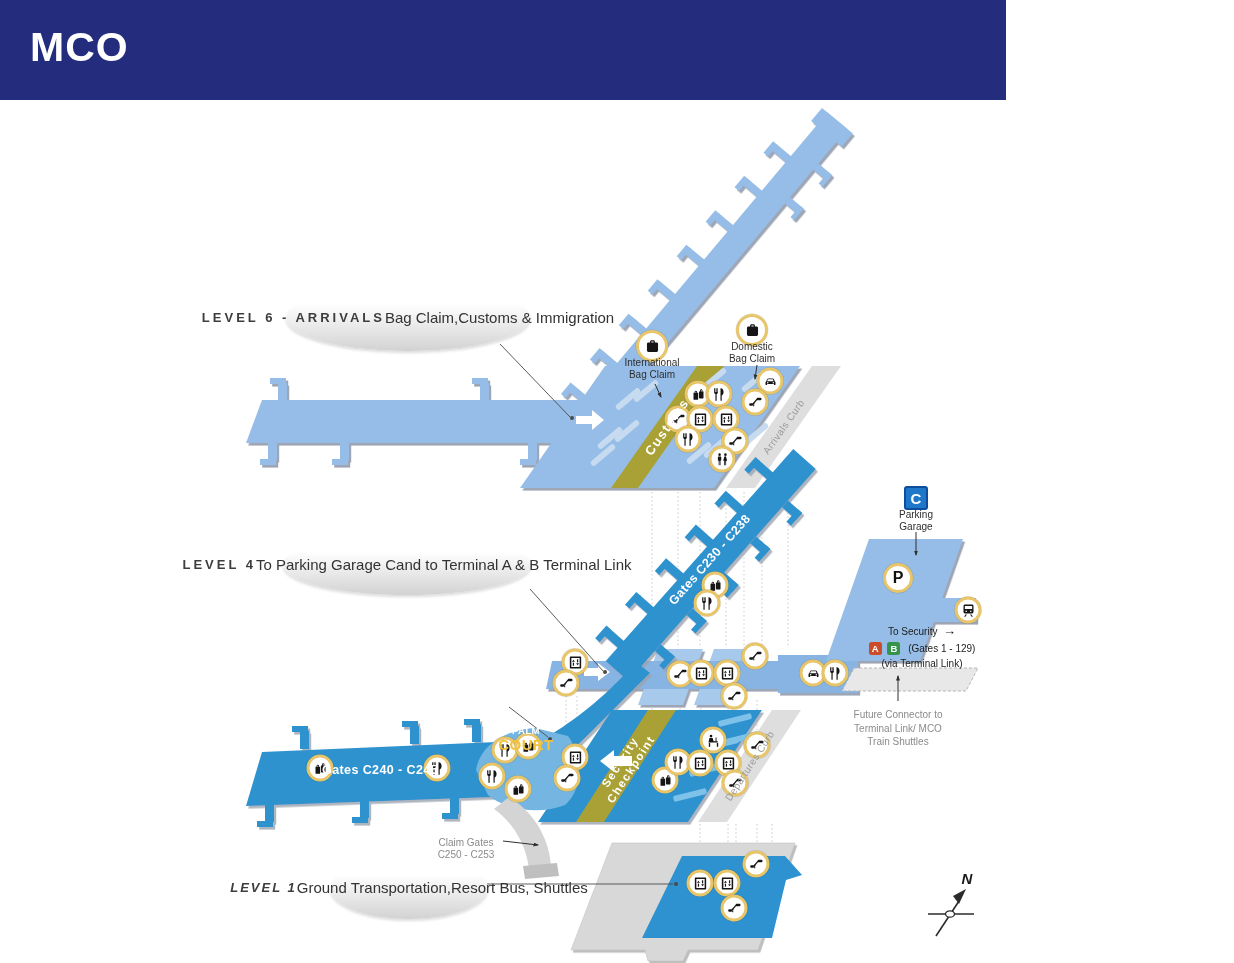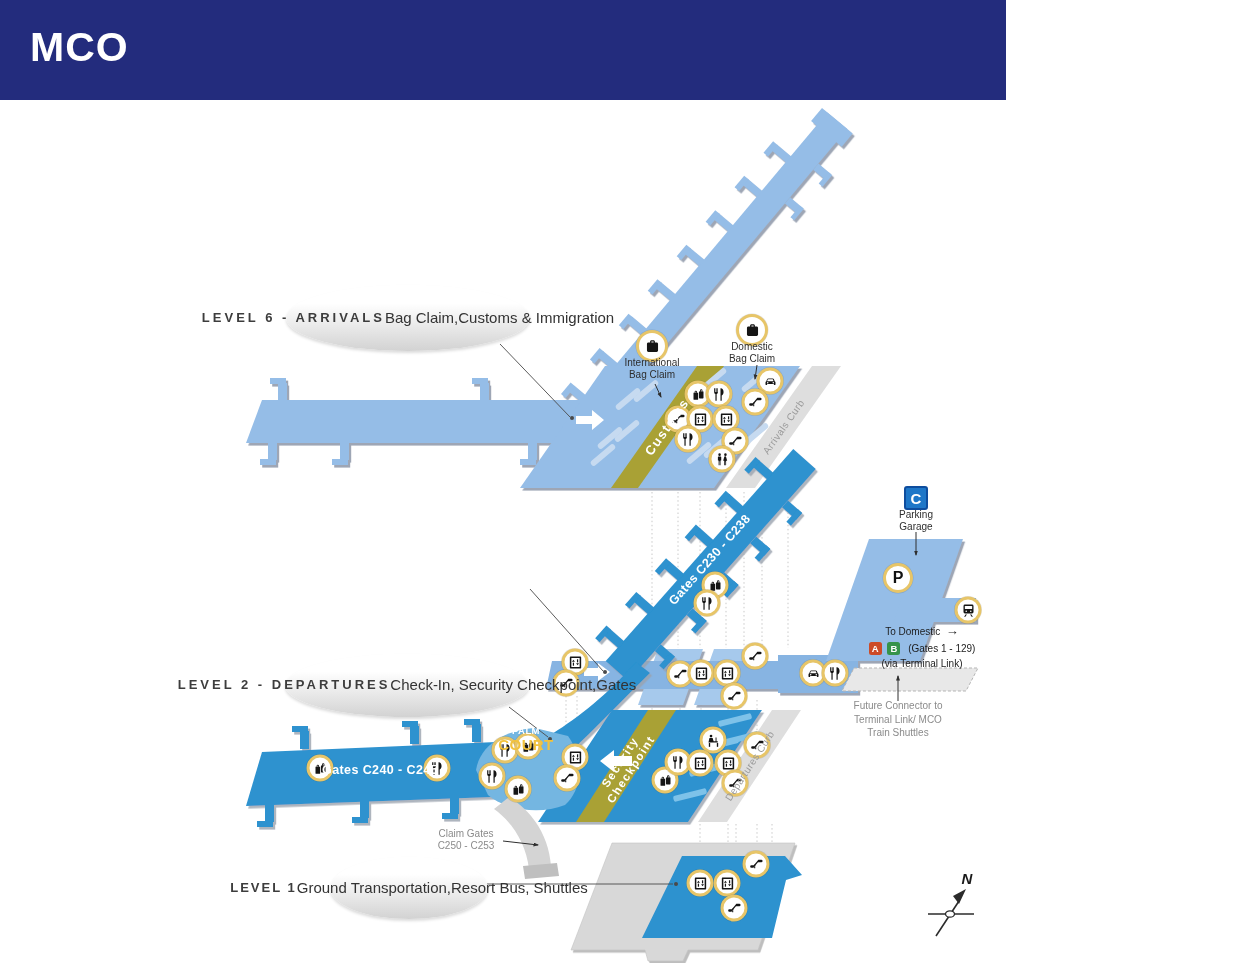--- a/index.html
+++ b/index.html
@@ -34,21 +34,21 @@
       color:#fff;font-weight:bold;}
   .sq.c{width:24px;height:24px;background:#1E77C8;border:2px solid #0E4D9E;border-radius:3px;font-size:15px;box-sizing:border-box;}
   .ab{display:inline-flex;width:13px;height:13px;border-radius:2.5px;color:#fff;font-size:9.5px;font-weight:bold;
       align-items:center;justify-content:center;vertical-align:middle;}
   .ab.a{background:#CC4B28;} .ab.b{background:#35934A;}
   
   .tiny{font-size:10px;}
   .gatestxt{color:#fff;font-weight:bold;font-size:12.5px;letter-spacing:.4px;}
   .curbtxt{color:#9a9a9a;font-size:10px;letter-spacing:.5px;}
   .bandtxt{color:#fff;font-weight:bold;letter-spacing:1.5px;}
-  .graylbl{color:#8b8b8b;}
+  .graylbl{color:#8b8b8b;margin-top:9px;}
   .palm .p1{color:#fff;font-weight:bold;font-size:9.5px;letter-spacing:.4px;}
   .palm .p2{color:#F2C23C;font-weight:bold;font-size:15px;letter-spacing:.4px;}
   .terminfo{position:absolute;left:858px;top:621px;width:128px;text-align:center;font-size:10px;color:#1c1c1c;line-height:1.5;}
   .compassN{position:absolute;left:967px;top:878px;transform:translate(-50%,-50%);
             font-style:italic;font-weight:bold;font-size:15px;color:#1a1a1a;}
 </style>
 </head>
 <body>
 
 <div class="stage">
@@ -593,27 +593,27 @@
           <path d="M8.5 14.8h1.6v2.8H8.5z"></path>
         </svg>
       </div>
     </div>
 
   <div class="callout" style="left:286px;top:285px;width:244px;height:66px;">
     <div class="t">LEVEL 6 - ARRIVALS</div>
     <div class="s">Bag Claim,</div>
     <div class="s">Customs &amp; Immigration</div>
   </div>
-  <div class="callout" style="left:285px;top:654px;width:244px;height:63px;">
-    <div class="t">LEVEL 2 - DEPARTURES</div>
-    <div class="s">Check-In, Security Checkpoint,</div>
-    <div class="s">Gates</div>
+  <div class="callout" style="left:283px;top:535px;width:248px;height:60px;">
+    <div class="t">LEVEL 4</div>
+    <div class="s">To Parking Garage C</div>
+    <div class="s">and to Terminal A &amp; B Terminal Link</div>
   </div>
   <div class="callout" style="left:330px;top:857px;width:158px;height:62px;">
-    <div class="t" style="letter-spacing:2px;">LEVEL 1</div>
+    <div class="t" style="letter-spacing:2px;font-style:italic;">LEVEL 1</div>
     <div class="s">Ground Transportation,</div>
     <div class="s">Resort Bus, Shuttles</div>
   </div>
 
   <div class="lbl tiny" style="left:652px;top:369px;">
     <div>International</div>
       <div>Bag Claim</div>
   </div>
   <div class="lbl tiny" style="left:752px;top:353px;">
     <div>Domestic</div>
@@ -627,21 +627,21 @@
   <div class="lbl tiny" style="left:916px;top:521px;">
     <div>Parking</div>
       <div>Garage</div>
   </div>
   <div class="po" style="left:898px;top:578px;width:30px;height:30px;">
     <span class="ptxt">P</span>
   </div>
 
   <div class="terminfo">
     <div>
-      <span>To Domestic</span>&nbsp;
+      <span>To Security</span>&nbsp;
       <span style="font-size:13px;">→</span>
     </div>
     <div>
       <span class="ab a">A</span>
       <span class="ab b" style="margin-left:3px;margin-right:5px;">B</span>
       <span>(Gates 1 - 129)</span>
     </div>
     <div>(via Terminal Link)</div>
   </div>
 

